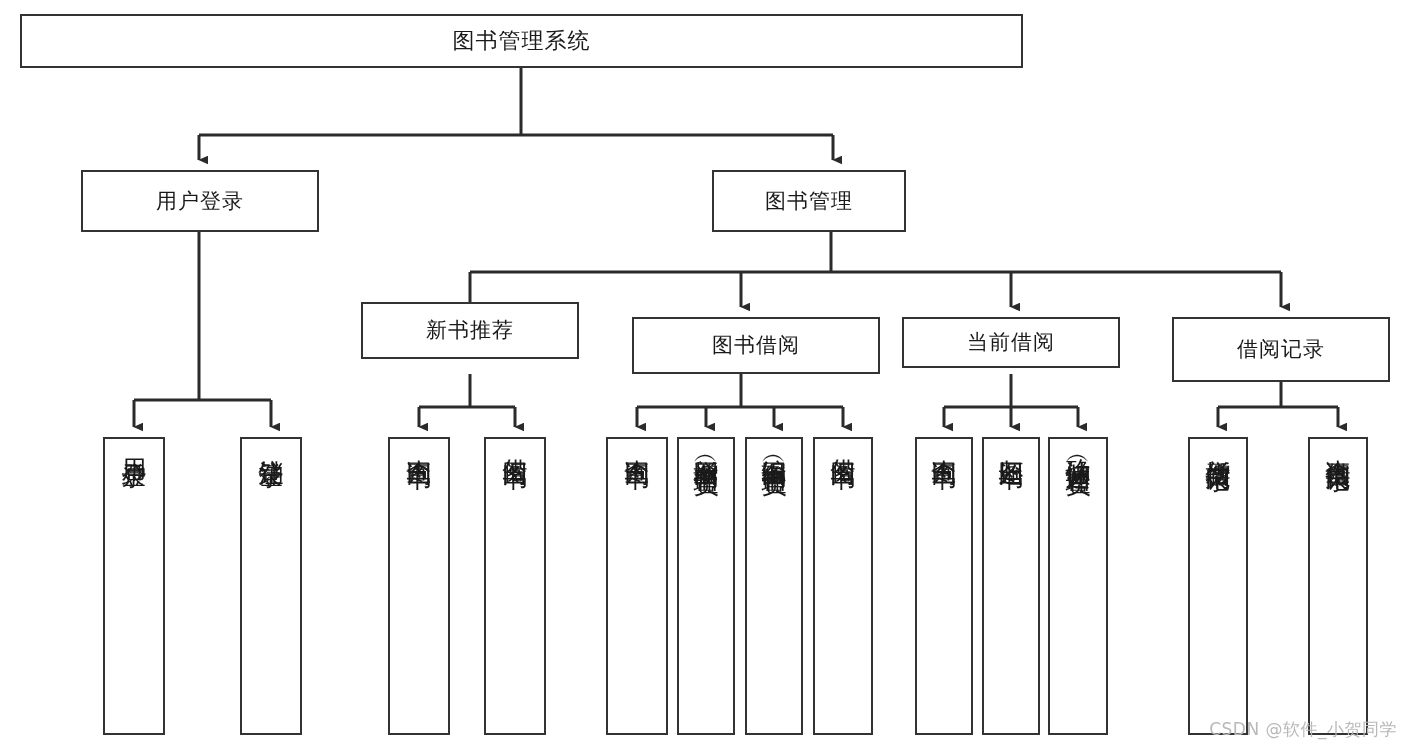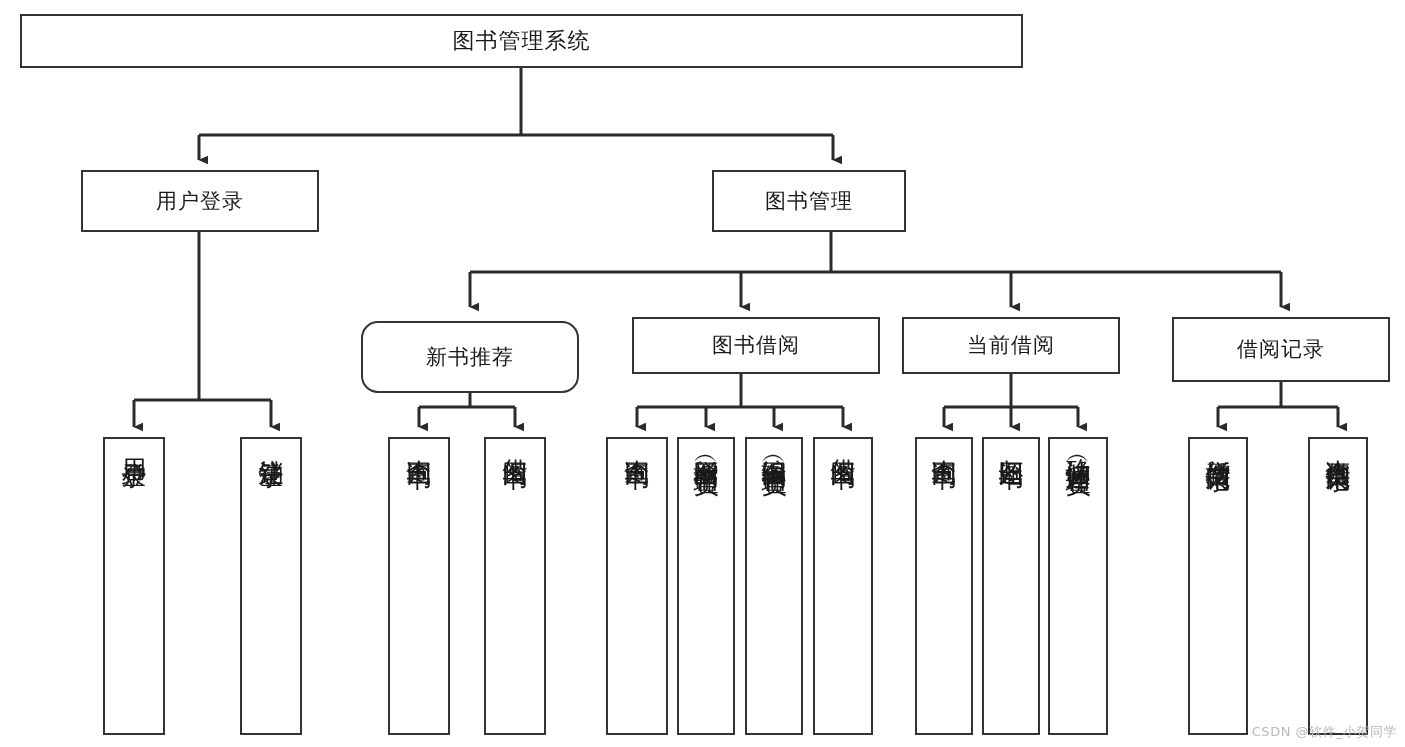--- a/index.html
+++ b/index.html
@@ -42,21 +42,21 @@
     line-height:1.08;
     letter-spacing:2px;
     margin:0 auto;
   }
   .node.root .label{font-size:22px;font-family:Liberation Serif, serif;}
 
   #watermark{
     position:absolute;
     right:8px;
     bottom:6px;
-    font-size:13px;
+    font-size:17px;
     color:#b9b9b9;
     letter-spacing:0.5px;
     user-select:none;
     white-space:nowrap;
   }
 </style>
 </head>
 <body>
 
 <div id="diagram-root">
@@ -115,27 +115,27 @@
     <span class="label">图书管理系统</span>
   </div>
 
   <div class="node horizontal" style="left:81px;top:170px;width:238px;height:62px;">
     <span class="label">用户登录</span>
   </div>
   <div class="node horizontal" style="left:712px;top:170px;width:194px;height:62px;">
     <span class="label">图书管理</span>
   </div>
 
-  <div class="node horizontal" style="left:361px;top:321px;width:218px;height:72px;border-radius:17px;">
+  <div class="node horizontal" style="left:361px;top:302px;width:218px;height:57px;">
     <span class="label">新书推荐</span>
   </div>
   <div class="node horizontal" style="left:632px;top:317px;width:248px;height:57px;">
     <span class="label">图书借阅</span>
   </div>
-  <div class="node horizontal" style="left:902px;top:317px;width:218px;height:57px;">
+  <div class="node horizontal" style="left:902px;top:317px;width:218px;height:51px;">
     <span class="label">当前借阅</span>
   </div>
   <div class="node horizontal" style="left:1172px;top:317px;width:218px;height:65px;">
     <span class="label">借阅记录</span>
   </div>
 
   <div class="node vertical" style="left:103px;top:437px;width:62px;height:298px;">
     <span class="label">用户登录</span>
   </div>
   <div class="node vertical" style="left:240px;top:437px;width:62px;height:298px;">

